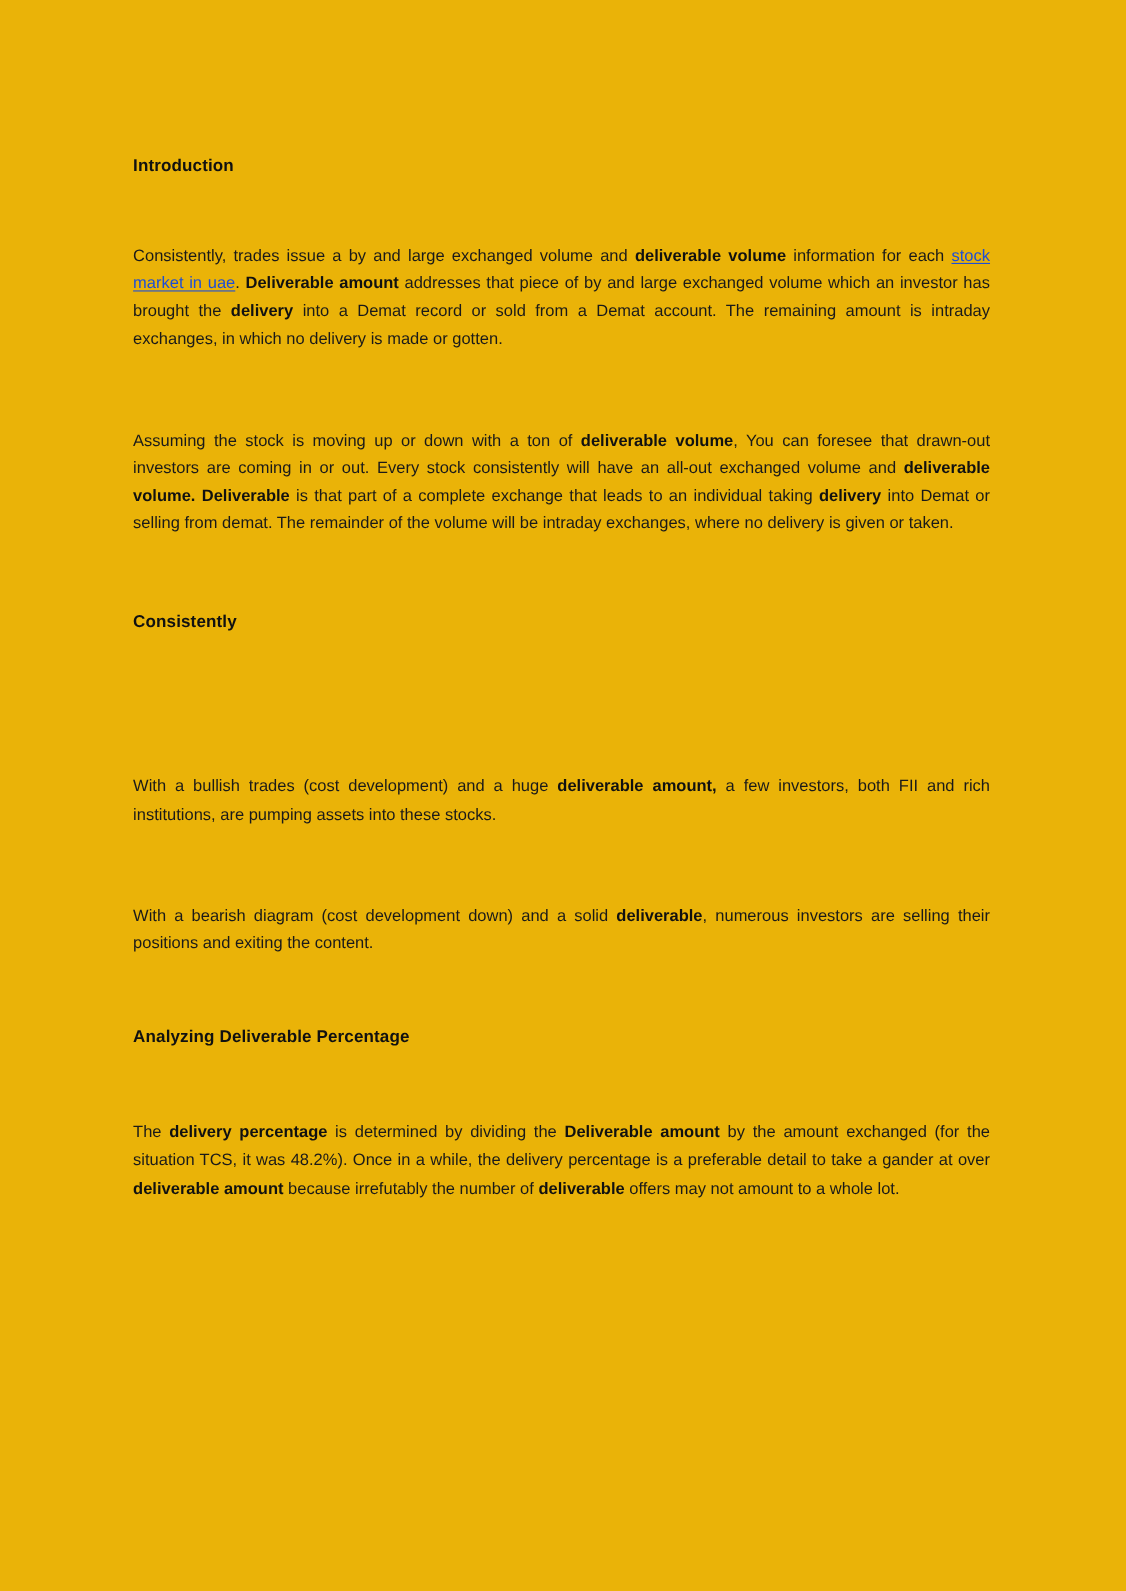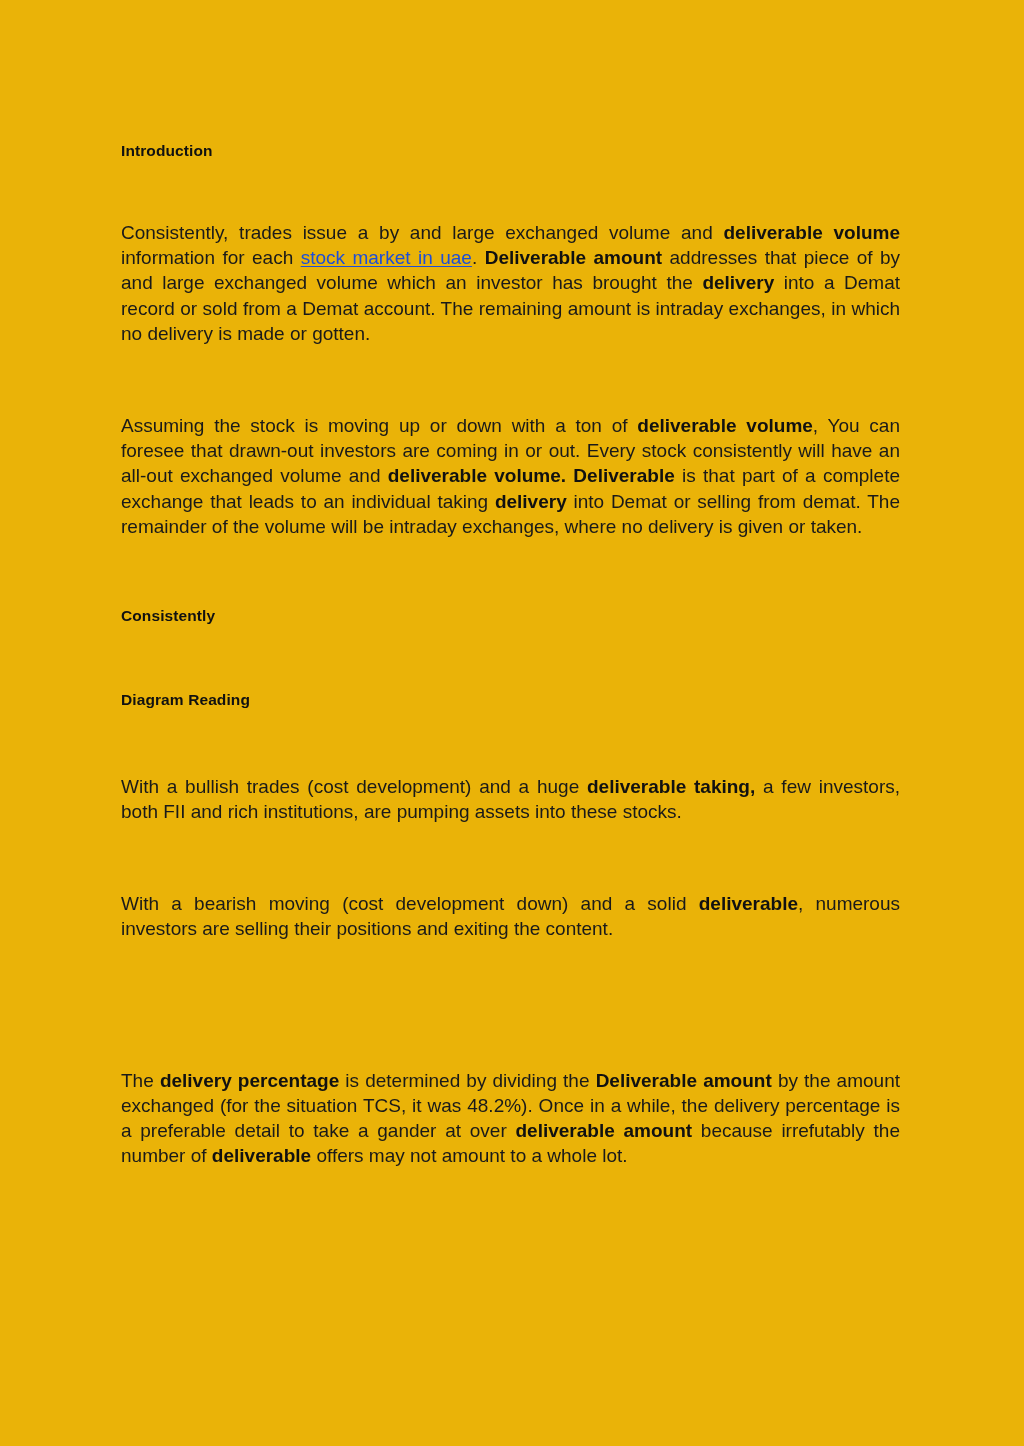--- a/index.html
+++ b/index.html
@@ -33,21 +33,21 @@
   h2.heading {
     font-size: 15.5px;
     font-weight: bold;
     line-height: 1.35;
     margin: 0;
     padding: 0;
     color: #111111;
     letter-spacing: 0.1px;
   }
   p.para {
-    font-size: 19px;
+    font-size: 15px;
     line-height: 25.2px;
     margin: 0;
     padding: 0;
     text-align: justify;
     text-justify: inter-word;
     color: #1a1a1a;
   }
   p.para b, h2.heading b {
     font-weight: bold;
     color: #111111;
@@ -77,31 +77,31 @@
     <div class="gap-lg"></div>
 
     <p class="para"><span>Assuming the stock is moving up or down with a ton of </span><b>deliverable volume</b><span>, You can foresee that drawn-out investors are coming in or out. Every stock consistently will have an all-out exchanged volume and </span><b>deliverable volume. Deliverable</b><span> is that part of a complete exchange that leads to an individual taking </span><b>delivery</b><span> into Demat or selling from demat. The remainder of the volume will be intraday exchanges, where no delivery is given or taken.</span></p>
 
     <div class="gap-lg"></div>
 
     <h2 class="heading">Consistently</h2>
 
     <div class="gap-md"></div>
 
-    <h2 class="heading">Diagram Reading</h2>
 
     <div class="gap-md"></div>
 
-    <p class="para"><span>With a bullish trades (cost development) and a huge </span><b>deliverable taking,</b><span> a few investors, both FII and rich institutions, are pumping assets into these stocks.</span></p>
+    <p class="para"><span>With a bullish trades (cost development) and a huge </span><b>deliverable amount,</b><span> a few investors, both FII and rich institutions, are pumping assets into these stocks.</span></p>
 
     <div class="gap-lg"></div>
 
-    <p class="para"><span>With a bearish moving (cost development down) and a solid </span><b>deliverable</b><span>, numerous investors are selling their positions and exiting the content.</span></p>
+    <p class="para"><span>With a bearish diagram (cost development down) and a solid </span><b>deliverable</b><span>, numerous investors are selling their positions and exiting the content.</span></p>
 
     <div class="gap-md"></div>
 
+    <h2 class="heading">Analyzing Deliverable Percentage</h2>
 
     <div class="gap-md"></div>
 
     <p class="para"><span>The </span><b>delivery percentage</b><span> is determined by dividing the </span><b>Deliverable amount</b><span> by the amount exchanged (for the situation TCS, it was 48.2%). Once in a while, the delivery percentage is a preferable detail to take a gander at over </span><b>deliverable amount</b><span> because irrefutably the number of </span><b>deliverable</b><span> offers may not amount to a whole lot.</span></p>
 
   </div>
 </div>
 
 </body></html>

